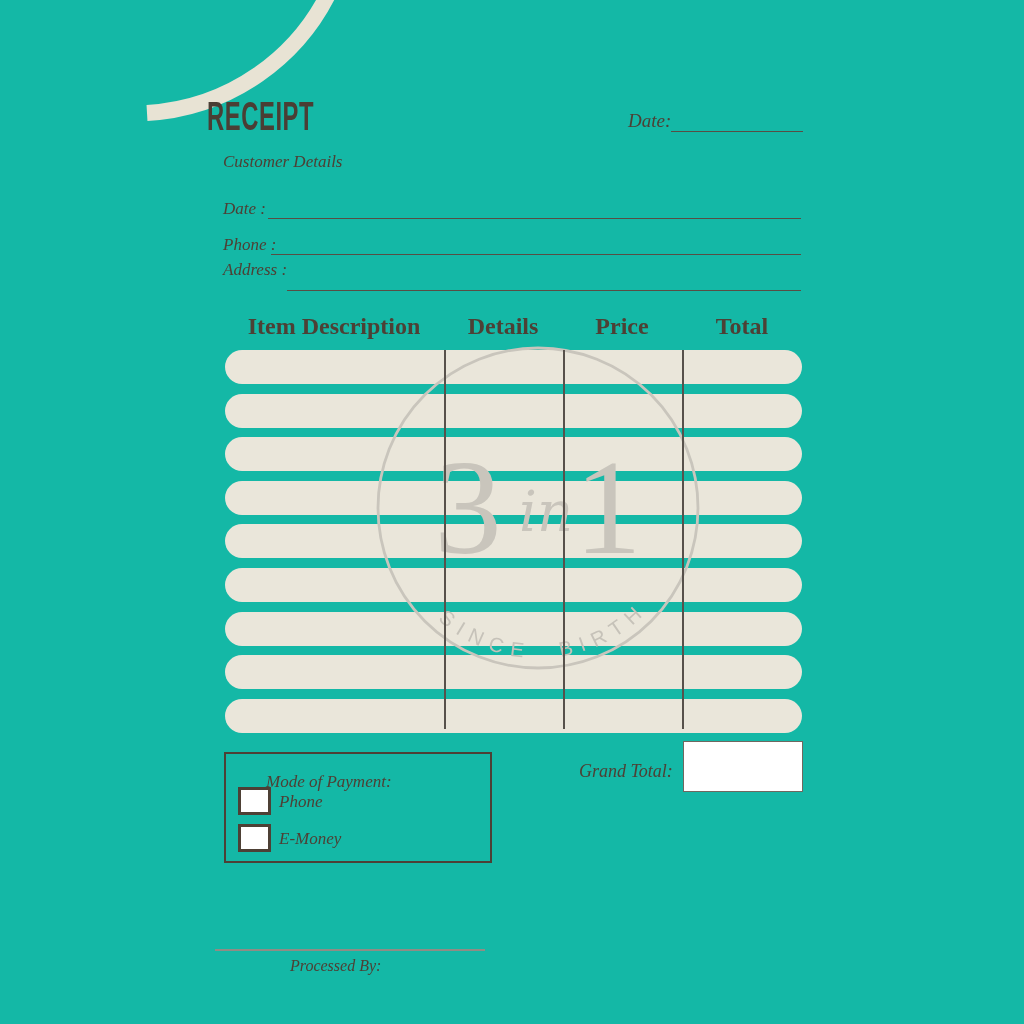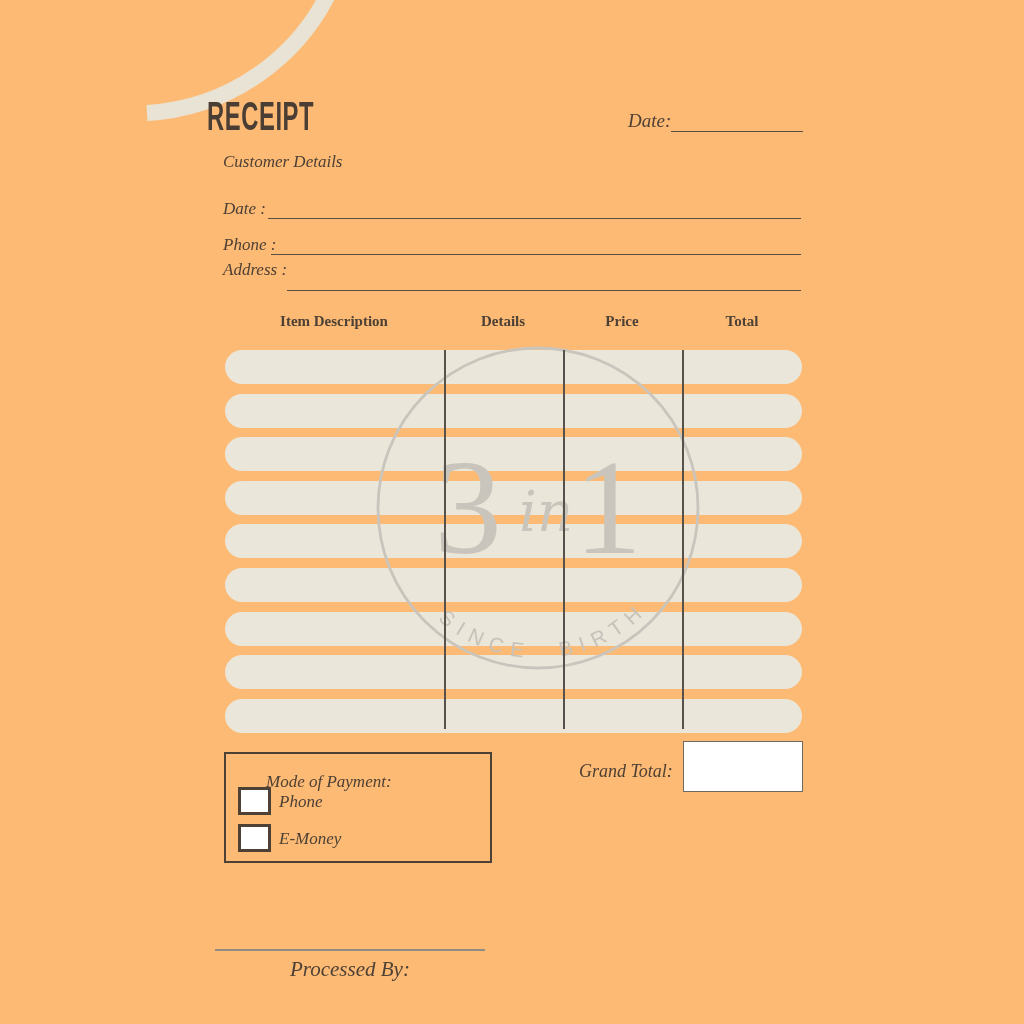--- a/index.html
+++ b/index.html
@@ -1,21 +1,21 @@
 <!DOCTYPE html>
 <html><head>
 <meta charset="utf-8">
 <style>
   * { margin: 0; padding: 0; box-sizing: border-box; }
   html, body { background: #ffffff; }
   .page {
     position: relative;
     width: 1024px;
     height: 1024px;
-    background: #fdba74;
+    background: #14b8a6;
     overflow: hidden;
     font-family: "Liberation Serif", serif;
     color: #4d4035;
   }
   .abs { position: absolute; }
 
   
   .deco-svg, .watermark-svg {
     position: absolute;
     left: 0; top: 0;
@@ -56,21 +56,21 @@
   .phone-lbl   { left: 223px; top: 235px; }
   .phone-line  { left: 271px; top: 254px; width: 530px; }
   .addr-lbl    { left: 223px; top: 260px; }
   .addr-line   { left: 287px; top: 290px; width: 514px; }
 
   
   .th {
     top: 313px;
     transform: translateX(-50%);
     font-weight: 700;
-    font-size: 15px;
+    font-size: 24px;
     color: #4d4035;
     white-space: nowrap;
   }
   .th-item  { left: 334px; }
   .th-qty   { left: 503px; }
   .th-price { left: 622px; }
   .th-total { left: 742px; }
 
   
   .rows {
@@ -119,21 +119,21 @@
     width: 120px; height: 51px;
     border: 1.6px solid #6f685f;
     background: #ffffff;
     font-size: 17px;
     text-align: center;
     line-height: 48px;
   }
 
   
   .sig-line { left: 215px; top: 949px; width: 270px; height: 1.5px; background: #918c84; }
-  .processed-lbl { left: 290px; top: 957px; font-size: 21px; }
+  .processed-lbl { left: 290px; top: 957px; font-size: 16px; }
 
   .wm-serif  { font-family: "Liberation Serif", serif; fill: #c9c5bc; }
   .wm-script { font-family: "DejaVu Serif", serif; font-style: italic; fill: #c9c5bc; }
   .wm-sans   { font-family: "Liberation Sans", sans-serif; fill: #c6c2b9; }
 </style>
 </head>
 <body>
 
 <div class="page">
 

